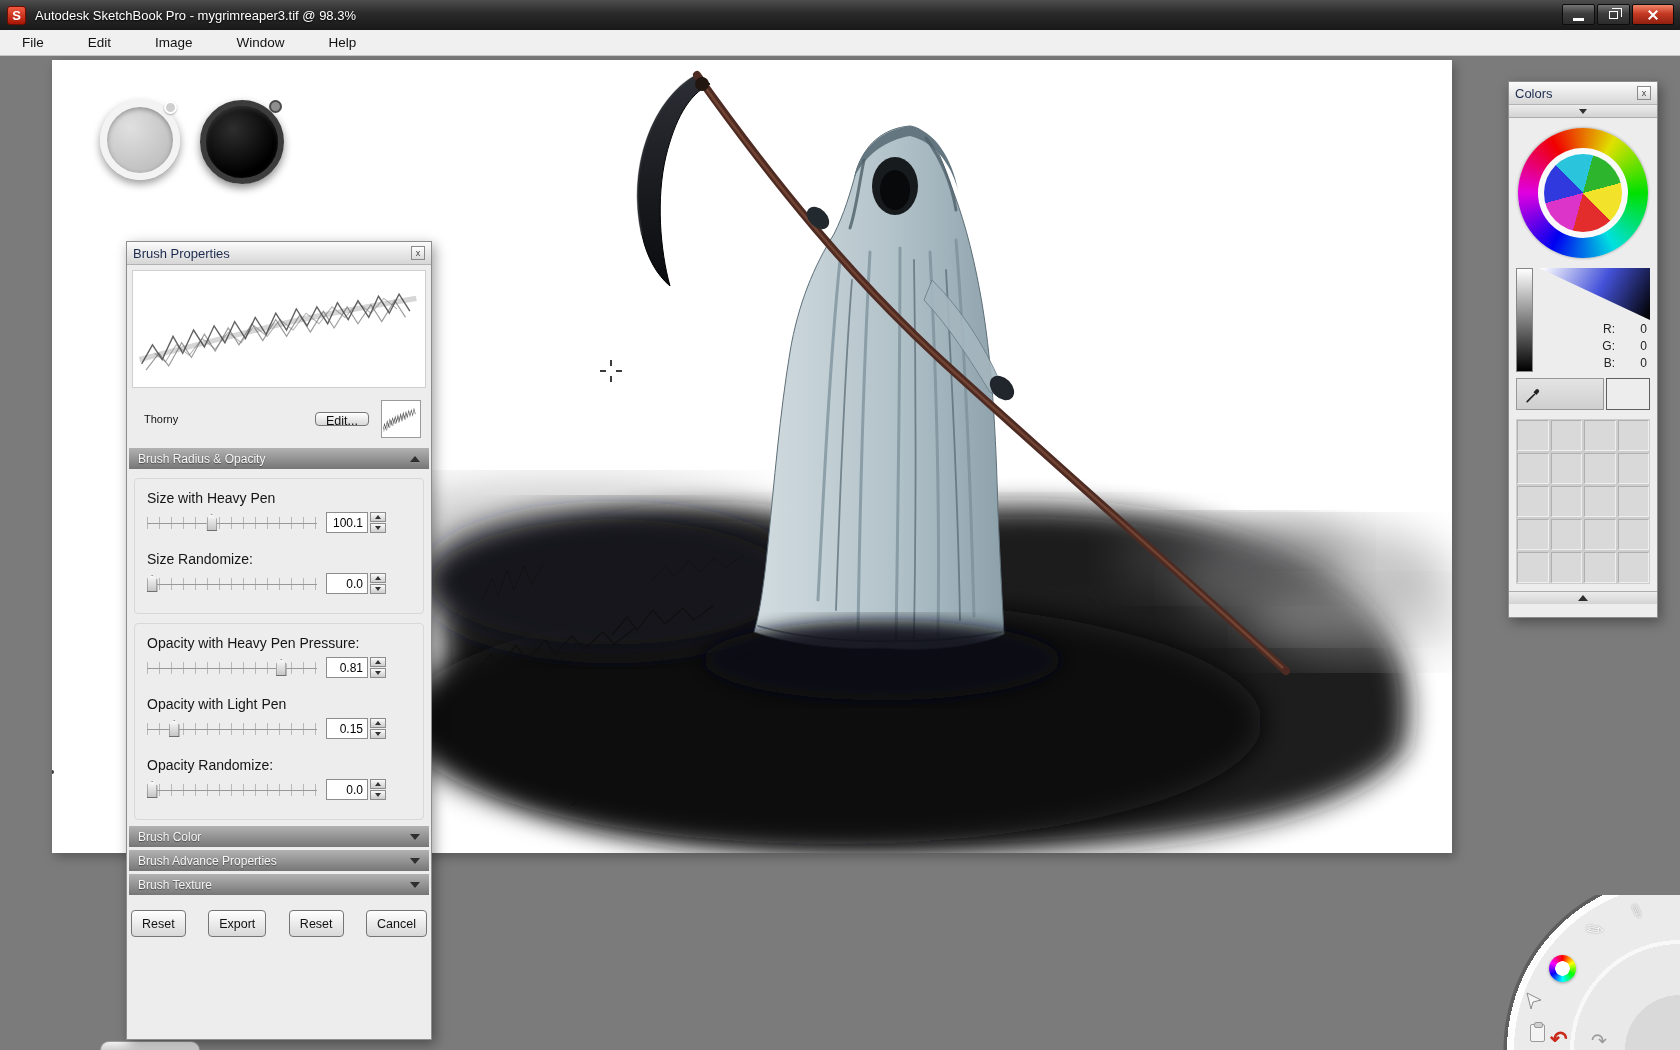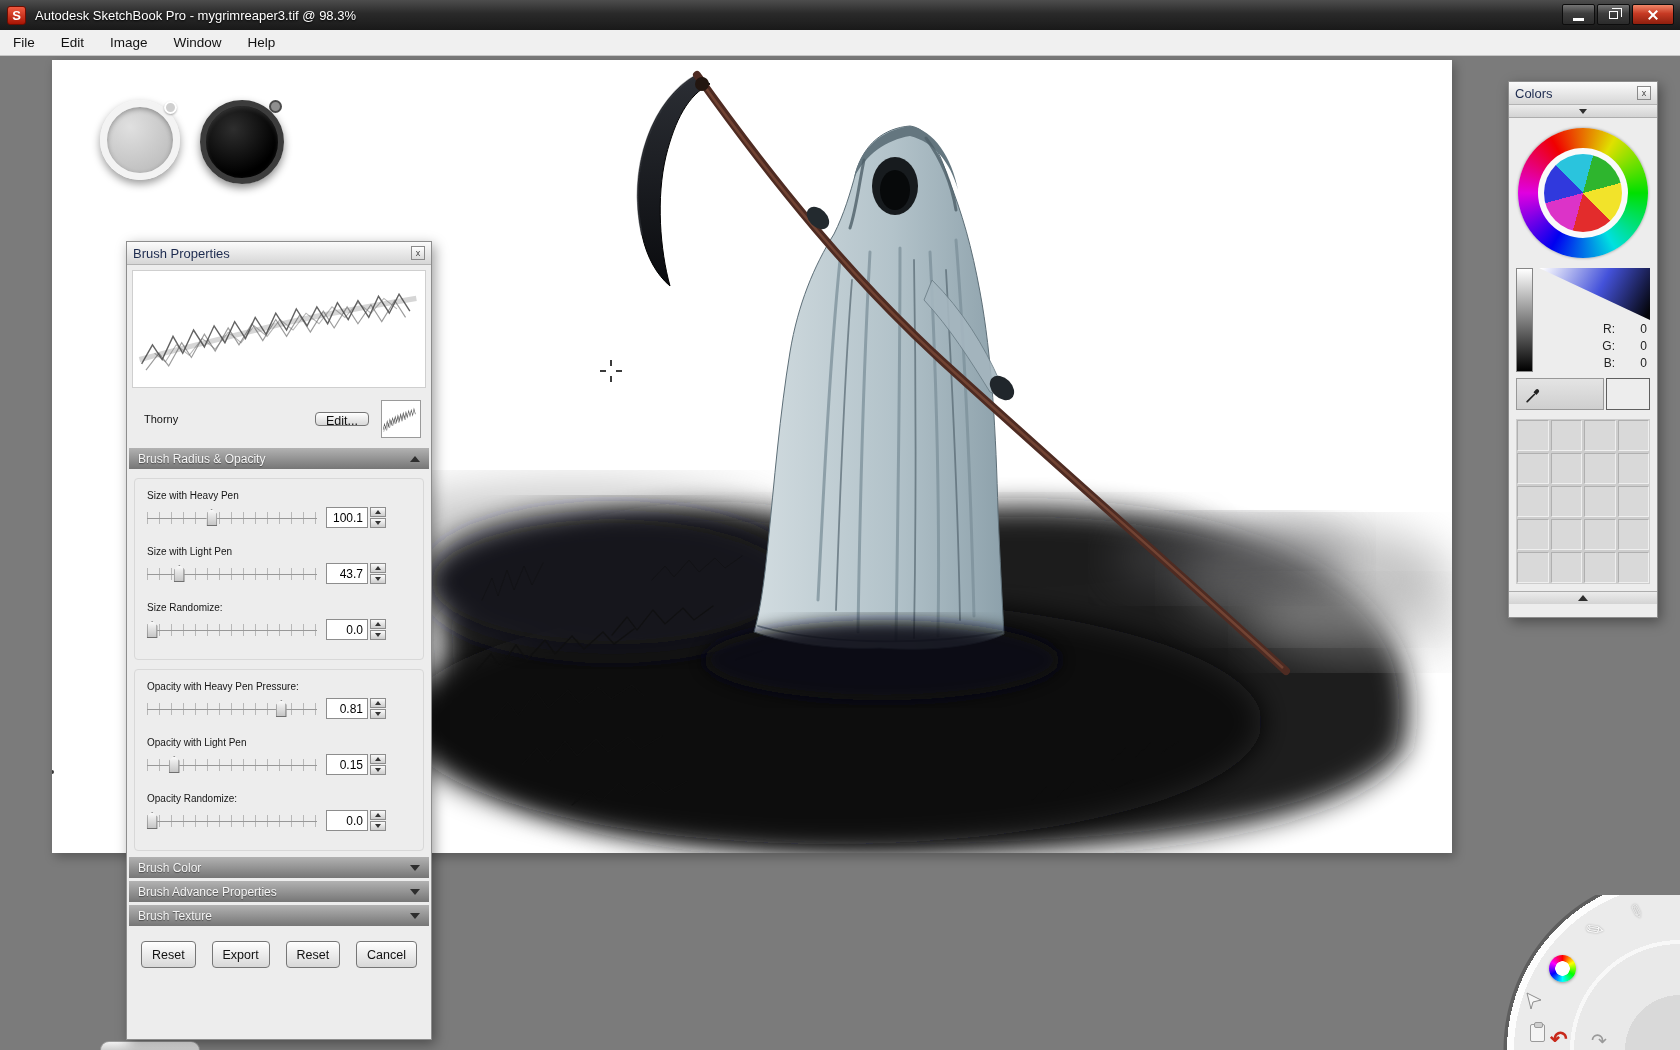--- a/index.html
+++ b/index.html
@@ -21,21 +21,21 @@
   .g-min{width:11px;height:3px;background:#fff;margin-top:9px}
   .g-restore{width:9px;height:8px;border:1px solid #fff;position:relative;background:transparent}
   .g-restore::before{content:"";position:absolute;left:2px;top:-4px;width:9px;height:8px;border:1px solid #fff;border-bottom:none;border-left:none}
   .g-close{position:relative;width:12px;height:12px}
   .g-close::before,.g-close::after{content:"";position:absolute;left:5px;top:0;width:2px;height:12px;background:#fff}
   .g-close::before{transform:rotate(45deg)}.g-close::after{transform:rotate(-45deg)}
 
   
   .menubar{position:absolute;top:30px;left:0;right:0;height:26px;background:#f0f0f0;
     border-bottom:1px solid #c6c6c6;display:flex;align-items:stretch;font-size:13.5px;z-index:49}
-  .menu-item{padding:0 13px;display:flex;align-items:center;cursor:default}
+  .menu-item{padding:0 22px;display:flex;align-items:center;cursor:default}
 
   
   .canvas{position:absolute;left:52px;top:60px;width:1400px;height:793px;background:#ffffff;
     box-shadow:3px 4px 10px rgba(0,0,0,.28)}
   .canvas svg{display:block}
 
   
   .puck{position:absolute;border-radius:50%;cursor:pointer;z-index:20}
   .puck-light{left:100px;top:100px;width:80px;height:80px;border:7px solid #f3f3f3;
     background:radial-gradient(circle at 35% 30%,#e0e0e0,#c2c2c2 70%,#b4b4b4);
@@ -72,38 +72,38 @@
     font-family:"Liberation Sans",sans-serif;font-size:12.5px;cursor:pointer;color:#111}
   .edit-btn{width:54px;height:14px}
   .thumb{width:40px;height:38px;background:#fff;border:1px solid #9a9a9a;overflow:hidden;cursor:pointer}
   .sec-header{height:21px;margin:3px 2px 0;background:linear-gradient(#b2b2b2,#767676);color:#f5f5f5;
     display:flex;align-items:center;padding:0 9px;font-size:12px;text-shadow:0 1px 1px #4a4a4a;cursor:pointer}
   .sec-header .arr{margin-left:auto}
   .arr-up{width:0;height:0;border-left:5px solid transparent;border-right:5px solid transparent;border-bottom:6px solid #2e2e2e}
   .arr-down{width:0;height:0;border-left:5px solid transparent;border-right:5px solid transparent;border-top:6px solid #2e2e2e}
   .group-box{margin:9px 7px 6px;border:1px solid #d8d8d8;border-radius:4px;padding:11px 5px 1px 5px;background:#ededed}
   .slider-group{margin-bottom:17px}
-  .slider-label{margin:0 0 6px 7px;color:#151515;font-size:10px}
+  .slider-label{margin:0 0 6px 7px;color:#151515;font-size:14px}
   .slider-row{display:flex;align-items:flex-start;padding-left:7px}
   .track-wrap{position:relative;width:170px;height:22px;flex:none;cursor:pointer}
   .track{position:absolute;left:0;right:0;top:5px;height:12px;
     background:
       linear-gradient(#989898,#989898) 0 6px/100% 1px no-repeat,
       repeating-linear-gradient(90deg,#b8b8b8 0 1px,transparent 1px 12px)}
   .thumb-h{position:absolute;top:2px;width:11px;height:17px;transform:translateX(-50%);
     clip-path:polygon(50% 0,100% 28%,100% 100%,0 100%,0 28%);
     background:linear-gradient(#fdfdfd,#c2c2c2);box-shadow:inset 0 0 0 1px #6f6f6f;cursor:grab}
   .val{width:42px;height:21px;border:1px solid #8d8d8d;background:#fff;margin-left:9px;
     font-family:"Liberation Sans",sans-serif;font-size:12px;text-align:right;padding:0 4px 0 0}
   .spin{display:flex;flex-direction:column;margin-left:2px;gap:1px}
   .spin .sbtn{width:16px;height:10px;border:1px solid #8d8d8d;background:linear-gradient(#fafafa,#cdcdcd);
     padding:0;display:flex;align-items:center;justify-content:center;cursor:pointer}
   .t-up{width:0;height:0;border-left:3px solid transparent;border-right:3px solid transparent;border-bottom:4px solid #333}
   .t-down{width:0;height:0;border-left:3px solid transparent;border-right:3px solid transparent;border-top:4px solid #333}
-  .footer-btns{display:flex;justify-content:space-between;padding:15px 14px 0}
+  .footer-btns{display:flex;justify-content:space-between;padding:15px 4px 0}
   .fbtn{height:27px;min-width:52px;padding:0 10px}
 
   
   .colors-panel{left:1508px;top:81px;width:150px;height:537px}
   .collapse-strip{height:13px;background:linear-gradient(#ececec,#d3d3d3);border-bottom:1px solid #adadad;
     display:flex;align-items:center;justify-content:center;cursor:pointer}
   .collapse-strip .arr-down{border-left-width:4px;border-right-width:4px;border-top-width:5px}
   .wheel-wrap{height:150px;display:flex;align-items:center;justify-content:center}
   .wheel{width:130px;height:130px;border-radius:50%;position:relative;cursor:crosshair;
     background:conic-gradient(from 90deg,#00e000,#00e0e0,#0000f0,#e000e0,#f00000,#e0e000,#00e000);
@@ -322,38 +322,20 @@
           <button class="sbtn">
               <span class="t-up"></span>
             </button>
           <button class="sbtn">
               <span class="t-down"></span>
             </button>
         </span>
       </div>
     </div>
     <div class="slider-group">
-      <div class="slider-label">Size with Light Pen</div>
-      <div class="slider-row">
-        <div class="track-wrap">
-          <div class="track"></div>
-          <div class="thumb-h" style="left: 19%;"></div>
-        </div>
-        <input class="val" value="43.7" style="">
-        <span class="spin">
-          <button class="sbtn">
-              <span class="t-up"></span>
-            </button>
-          <button class="sbtn">
-              <span class="t-down"></span>
-            </button>
-        </span>
-      </div>
-    </div>
-    <div class="slider-group">
       <div class="slider-label">Size Randomize:</div>
       <div class="slider-row">
         <div class="track-wrap">
           <div class="track"></div>
           <div class="thumb-h" style="left: 3%;"></div>
         </div>
         <input class="val" value="0.0" style="">
         <span class="spin">
           <button class="sbtn">
               <span class="t-up"></span>

